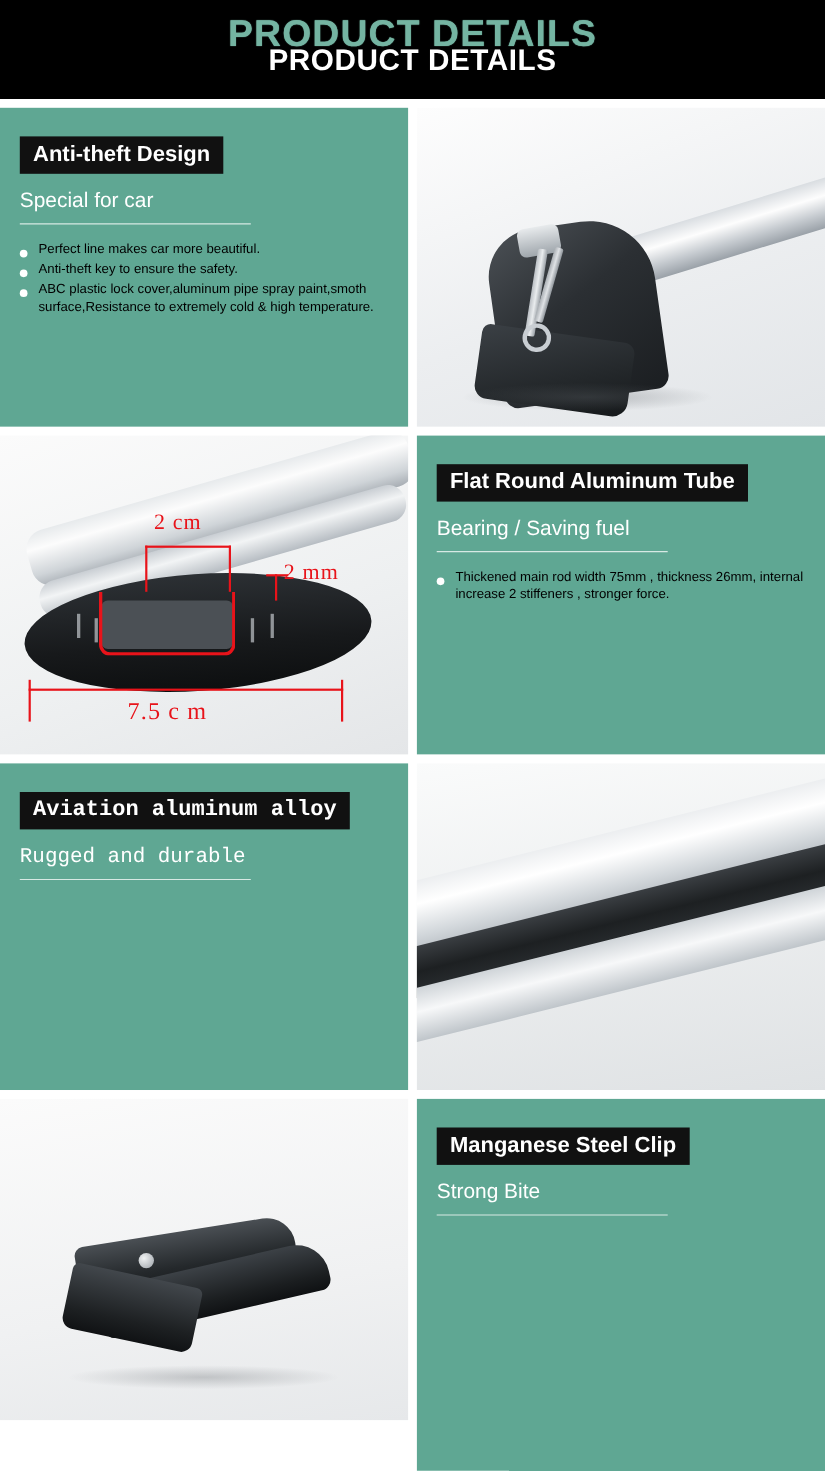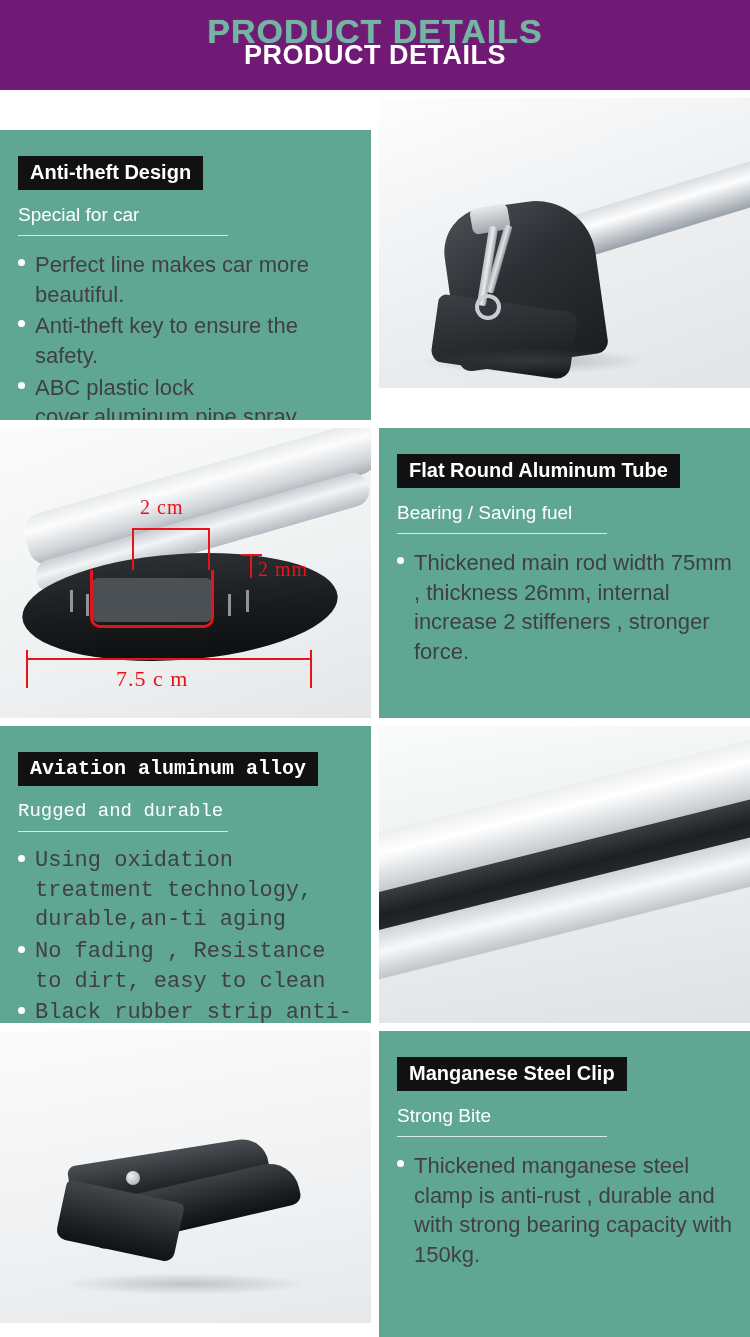--- a/index.html
+++ b/index.html
@@ -15,21 +15,21 @@
     width: 750px;
     height: 1337px;
     background: #ffffff;
   }
 
   
   .header {
     position: relative;
     width: 750px;
     height: 90px;
-    background: #701a75;
+    background: #000000;
     overflow: hidden;
   }
   .header-ghost {
     position: absolute;
     top: 12px;
     left: 0;
     width: 750px;
     text-align: center;
     font-size: 34px;
     font-weight: bold;
@@ -88,22 +88,22 @@
     border-bottom: 1px solid rgba(255,255,255,0.75);
     display: inline-block;
     min-width: 210px;
   }
   ul.points {
     margin-top: 14px;
     list-style: none;
   }
   ul.points li {
     position: relative;
-    color: #404040;
-    font-size: 22px;
+    color: #000000;
+    font-size: 12px;
     line-height: 1.35;
     padding-left: 17px;
     margin-bottom: 2px;
   }
   ul.points li::before {
     content: "";
     position: absolute;
     left: 0;
     top: 9px;
     width: 7px;
@@ -312,21 +312,21 @@
 <body>
 
 <div class="page">
 
   <div class="header">
     <div class="header-ghost">PRODUCT DETAILS</div>
     <div class="header-title">PRODUCT DETAILS</div>
   </div>
 
   <div class="row">
-    <div class="cell text left" style="width:371px;height:290px;margin-top:32px;">
+    <div class="cell text left" style="width:371px;height:290px;">
       <div class="tag">Anti-theft Design</div>
       <div class="sub">Special for car</div>
       <ul class="points">
         <li>Perfect line makes car more beautiful.</li>
         <li>Anti-theft key to ensure the safety.</li>
         <li>ABC plastic lock cover,aluminum pipe spray paint,smoth surface,Resistance to extremely cold &amp; high temperature.</li>
       </ul>
     </div>
     <div class="cell photo ph1" style="width:371px;height:290px;">
       <div class="tube"></div>
@@ -354,64 +354,56 @@
 
       <div class="ushape"></div>
 
       <div class="redline" style="left:132px; top:100px; width:2px; height:42px;"></div>
       <div class="redline" style="left:208px; top:100px; width:2px; height:42px;"></div>
       <div class="redline" style="left:132px; top:100px; width:78px; height:2px;"></div>
       <div class="redtext" style="left:140px; top:68px;">2 cm</div>
 
       <div class="redline" style="left:250px; top:126px; width:2px; height:24px;"></div>
       <div class="redline" style="left:242px; top:126px; width:20px; height:2px;"></div>
-      <div class="redtext" style="left:258px; top:130px;">2 mm</div>
+      <div class="redtext" style="left:258px; top:113px;">2 mm</div>
 
       <div class="redline" style="left:26px; top:222px; width:2px; height:38px;"></div>
       <div class="redline" style="left:310px; top:222px; width:2px; height:38px;"></div>
       <div class="redline" style="left:26px; top:230px; width:286px; height:2px;"></div>
       <div class="redtext" style="left:116px; top:238px; font-size:22px;">7.5 c m</div>
     </div>
 
     <div class="cell text" style="width:371px;height:290px;">
       <div class="tag">Flat Round Aluminum Tube</div>
       <div class="sub">Bearing / Saving fuel</div>
       <ul class="points">
         <li>Thickened main rod width 75mm , thickness 26mm, internal increase 2 stiffeners , stronger force.</li>
       </ul>
     </div>
   </div>
 
   <div class="row">
     <div class="cell text left" style="width:371px;height:297px;font-family:Liberation Mono, monospace;">
       <div class="tag">Aviation aluminum alloy</div>
       <div class="sub">Rugged and durable</div>
-      <ul class="points">
-        <li>Using oxidation treatment technology, durable,an-ti aging</li>
-        <li>No fading , Resistance to dirt, easy to clean</li>
-        <li>Black rubber strip anti-shaking,water-proof and dirt-proof,toprotect products effectively.</li>
-      </ul>
     </div>
     <div class="cell photo ph3" style="width:371px;height:297px;">
       <div class="alu"></div>
       <div class="rubber"></div>
       <div class="alu2"></div>
     </div>
   </div>
 
   <div class="row">
     <div class="cell photo ph4 left" style="width:371px;height:292px;">
       <div class="clipA"></div>
       <div class="clipB"></div>
       <div class="clipC"></div>
       <div class="screw"></div>
       <div class="shadow"></div>
     </div>
     <div class="cell text" style="width:371px;height:340px;">
       <div class="tag">Manganese Steel Clip</div>
       <div class="sub">Strong Bite</div>
-      <ul class="points">
-        <li>Thickened manganese steel clamp is anti-rust , durable and with strong bearing capacity with 150kg.</li>
-      </ul>
     </div>
   </div>
 
 </div>
 
 </body></html>

